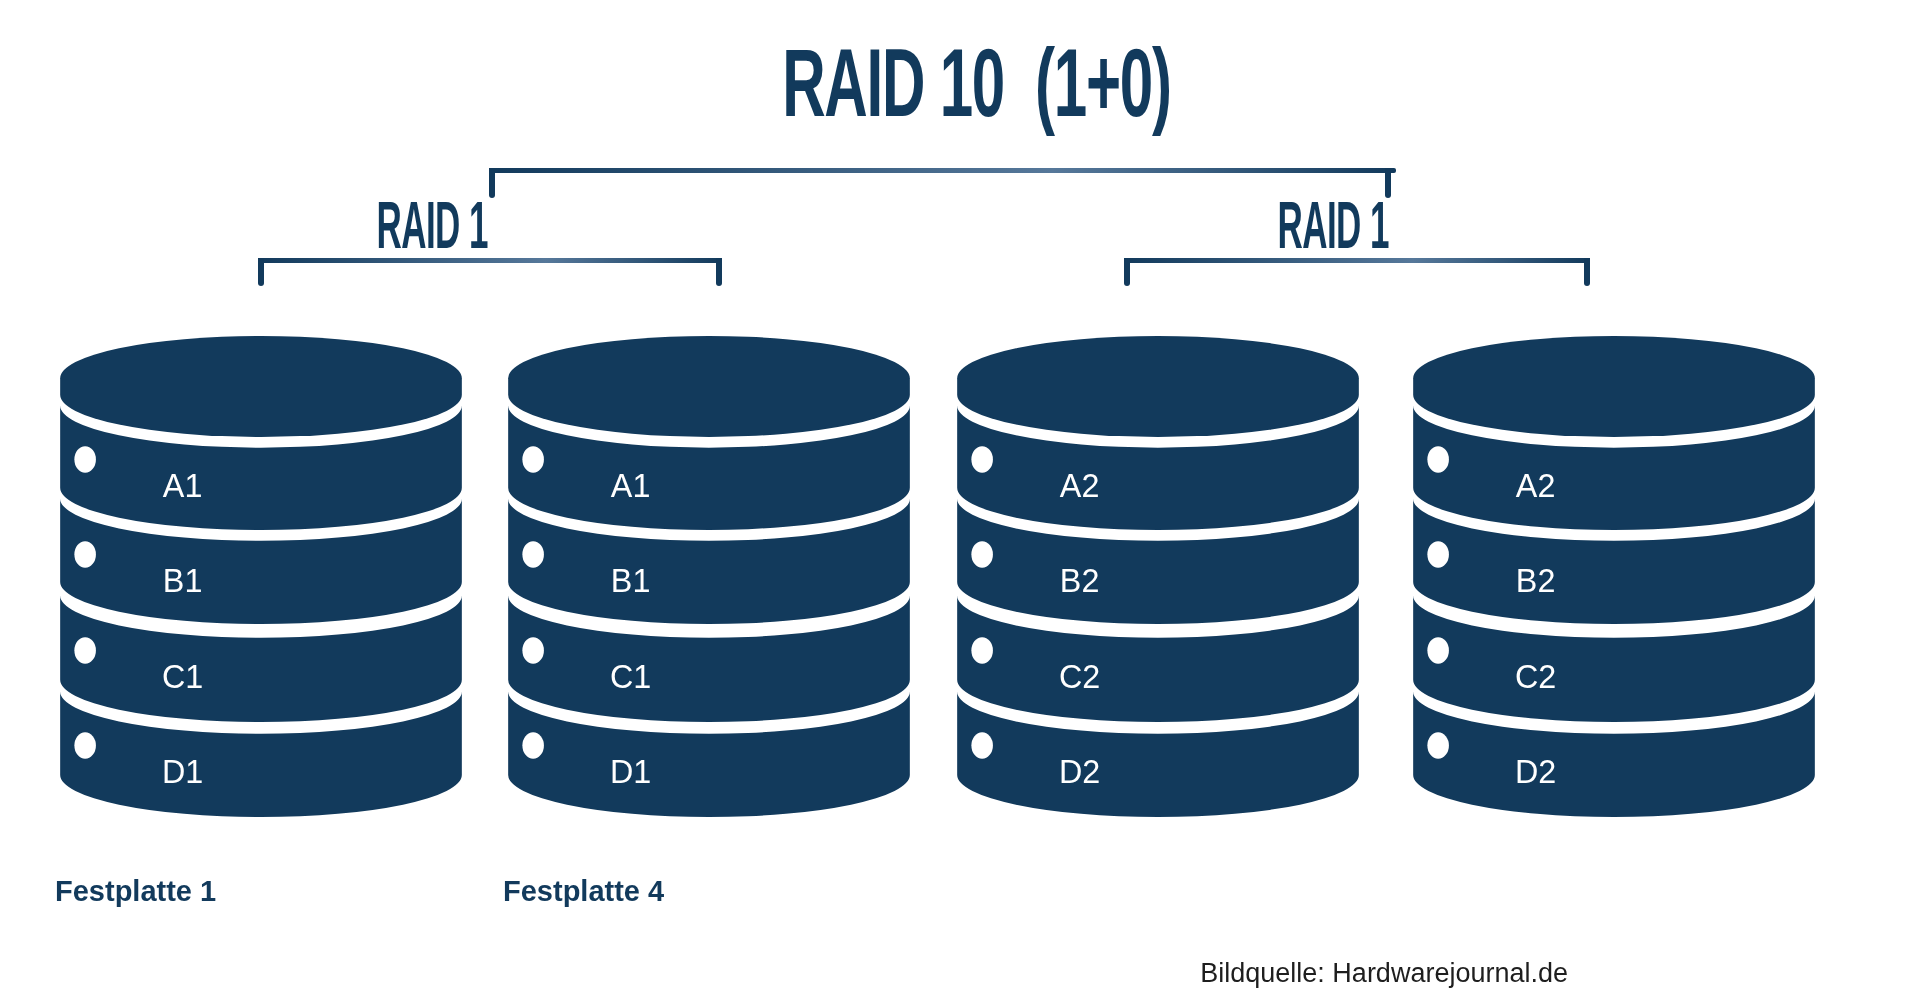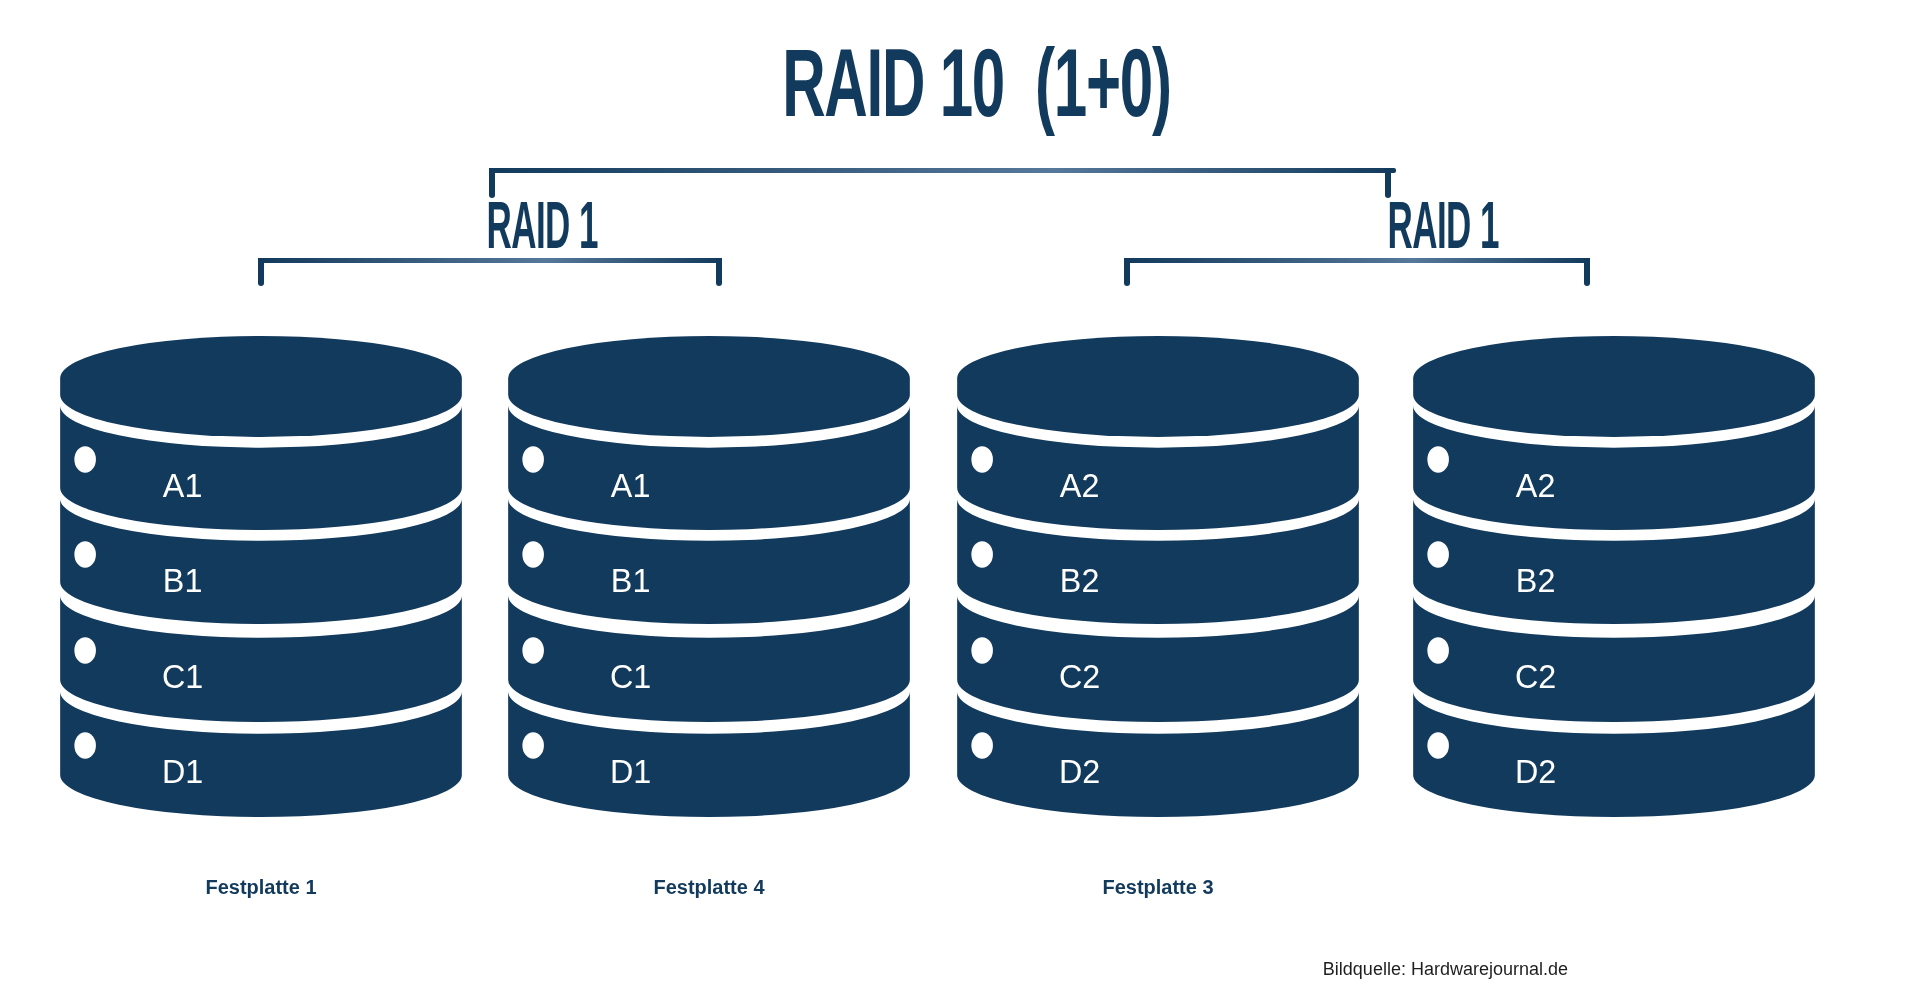--- a/index.html
+++ b/index.html
@@ -40,21 +40,21 @@
     transform: scaleX(0.62);
     transform-origin: 50% 50%;
     white-space: pre;
   }
 
   
   .raid1-label-wrap {
     position: absolute;
     top: 192px;
     width: 320px;
-    text-align: right;
+    text-align: left;
     pointer-events: none;
   }
   .raid1-label {
     display: inline-block;
     font-size: 66px;
     font-weight: bold;
     line-height: 1.0;
     color: var(--navy);
     letter-spacing: -1px;
     transform: scaleX(0.53);
@@ -88,33 +88,33 @@
   .disk-svg { display: block; width: 412px; height: 482px; }
   .block-label {
     font-family: "Liberation Sans", sans-serif;
     font-size: 33px;
     fill: var(--white);
   }
   .disk-caption {
     position: absolute;
     left: 0; top: 541px;
     width: 100%;
-    text-align: center;
-    font-size: 20px;
+    text-align: left;
+    font-size: 29px;
     font-weight: bold;
     line-height: 1.0;
     color: var(--navy);
   }
 
   
   .credit {
     position: absolute;
     right: 36px;
     top: 960px;
-    font-size: 18px;
+    font-size: 27px;
     line-height: 1.0;
     color: var(--credit_text);
   }
 </style>
 </head>
 <body>
 
 <svg width="0" height="0" style="position:absolute" aria-hidden="true">
   <defs>
     <g id="cylinder-shape" fill="#123A5C">
@@ -185,21 +185,20 @@
   </div>
 
   <div class="disk" style="left:952px;">
     <svg class="disk-svg" viewBox="0 0 420 492">
       <use href="#cylinder-shape"></use>
       <text class="block-label" text-anchor="middle" x="130" y="164">A2</text>
       <text class="block-label" text-anchor="middle" x="130" y="261">B2</text>
       <text class="block-label" text-anchor="middle" x="130" y="359">C2</text>
       <text class="block-label" text-anchor="middle" x="130" y="456">D2</text>
     </svg>
-    <div class="disk-caption">Festplatte 3</div>
   </div>
 
   <div class="disk" style="left:1408px;">
     <svg class="disk-svg" viewBox="0 0 420 492">
       <use href="#cylinder-shape"></use>
       <text class="block-label" text-anchor="middle" x="130" y="164">A2</text>
       <text class="block-label" text-anchor="middle" x="130" y="261">B2</text>
       <text class="block-label" text-anchor="middle" x="130" y="359">C2</text>
       <text class="block-label" text-anchor="middle" x="130" y="456">D2</text>
     </svg>

